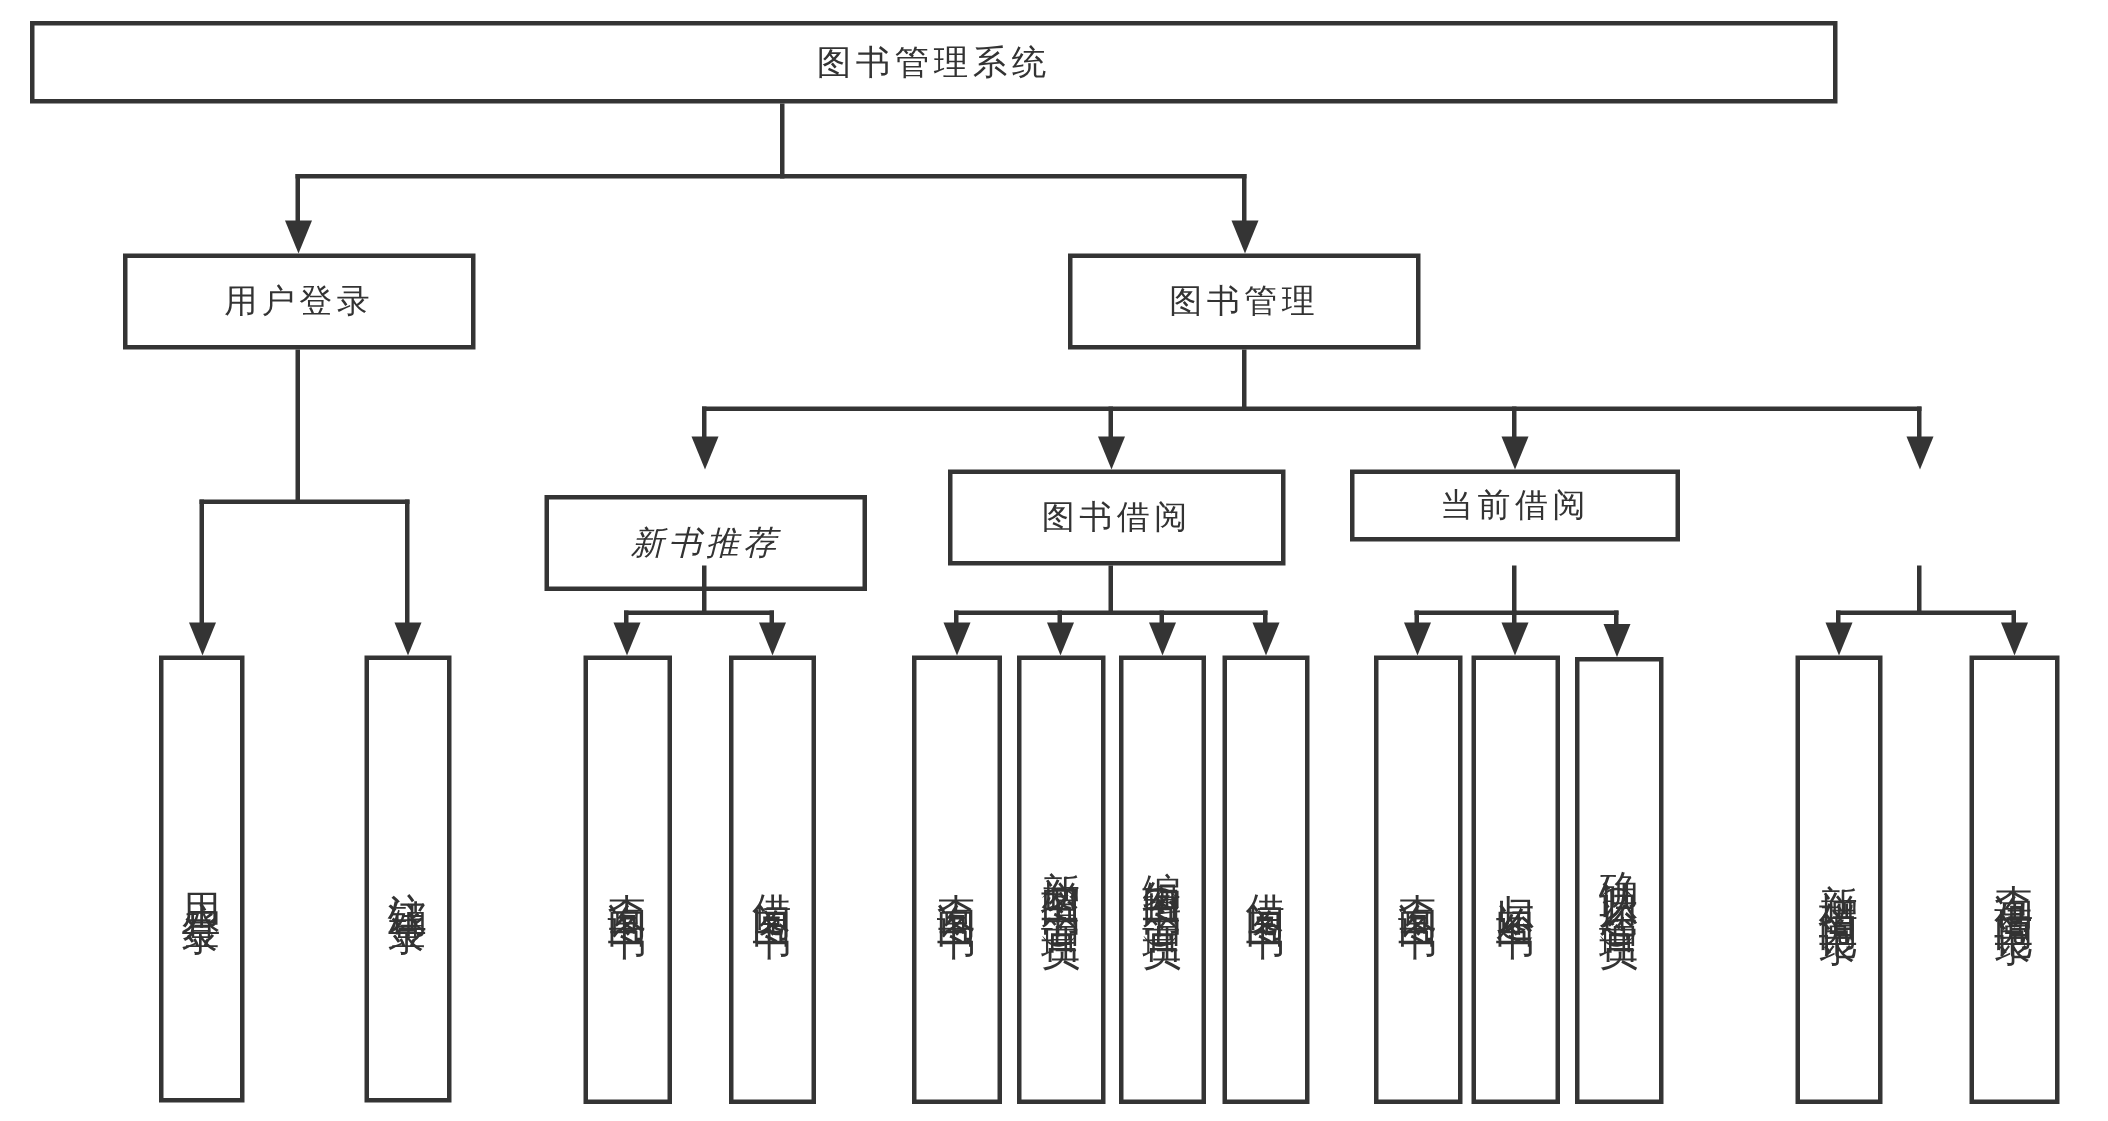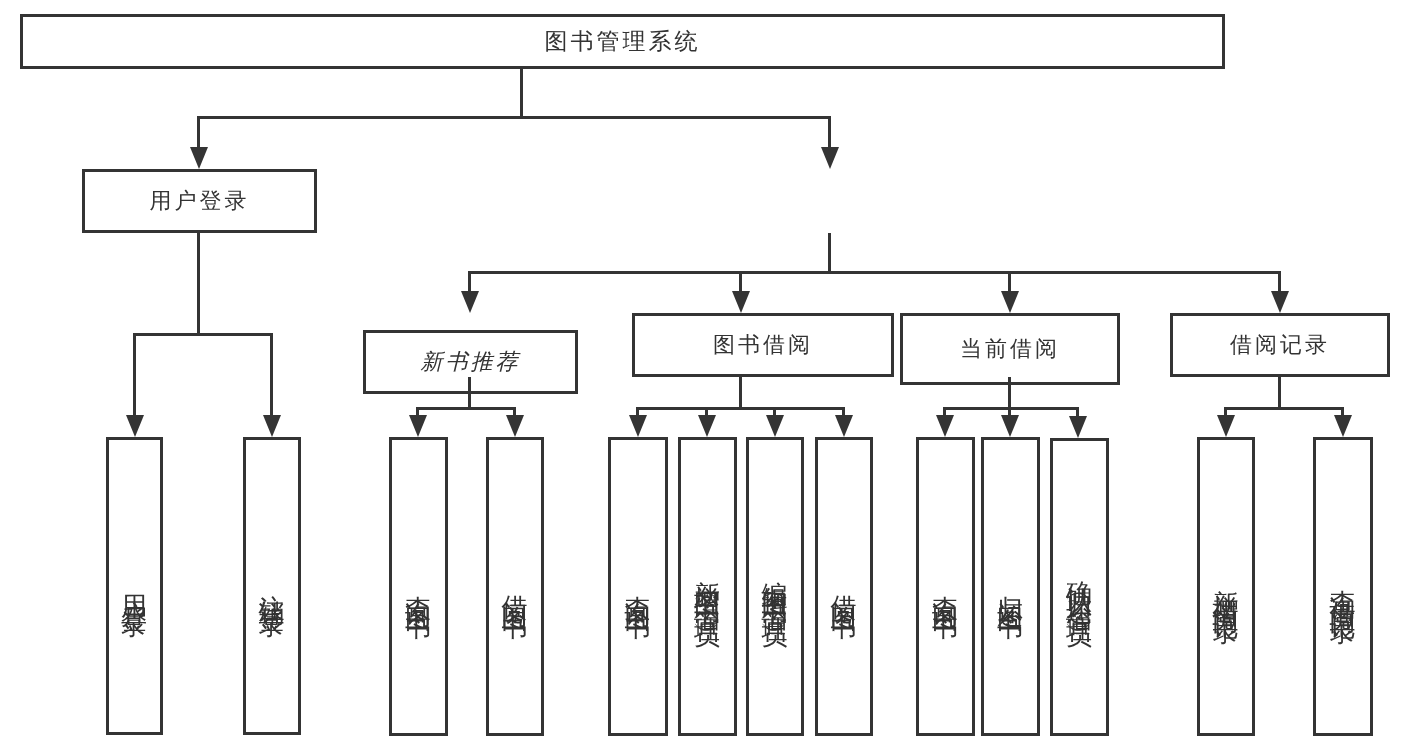--- a/index.html
+++ b/index.html
@@ -29,25 +29,25 @@
   }
 </style>
 </head>
 <body>
 
 <div class="stage">
 
   <div class="box title" style="left:20px;top:14px;width:1205px;height:55px;">图书管理系统</div>
 
   <div class="box h" style="left:82px;top:169px;width:235px;height:64px;">用户登录</div>
+  <div class="box h" style="left:712px;top:169px;width:235px;height:64px;">图书管理</div>
 
   <div class="box h" style="left:363px;top:330px;width:215px;height:64px;font-style:italic;">新书推荐</div>
-  <div class="box h" style="left:632px;top:313px;width:262px;height:64px;">图书借阅</div>
-  <div class="box h" style="left:900px;top:313px;width:220px;height:72px;">当前借阅</div>
-  <div class="box h" style="left:1170px;top:313px;width:220px;height:64px;">借阅记录</div>
+  <div class="box h" style="left:632px;top:313px;width:225px;height:64px;">图书借阅</div>
+  <div class="box h" style="left:900px;top:313px;width:220px;height:48px;">当前借阅</div>
 
   <div class="box v" style="left:106px;top:437px;width:57px;height:298px;">用户登录</div>
   <div class="box v" style="left:243px;top:437px;width:58px;height:298px;">注销登录</div>
 
   <div class="box v" style="left:389px;top:437px;width:59px;height:299px;">查询图书</div>
   <div class="box v" style="left:486px;top:437px;width:58px;height:299px;">借阅图书</div>
 
   <div class="box v" style="left:608px;top:437px;width:60px;height:299px;">查询图书</div>
   <div class="box v" style="left:678px;top:437px;width:59px;height:299px;">新增图书（管理员）</div>
   <div class="box v" style="left:746px;top:437px;width:58px;height:299px;">编辑图书（管理员）</div>

